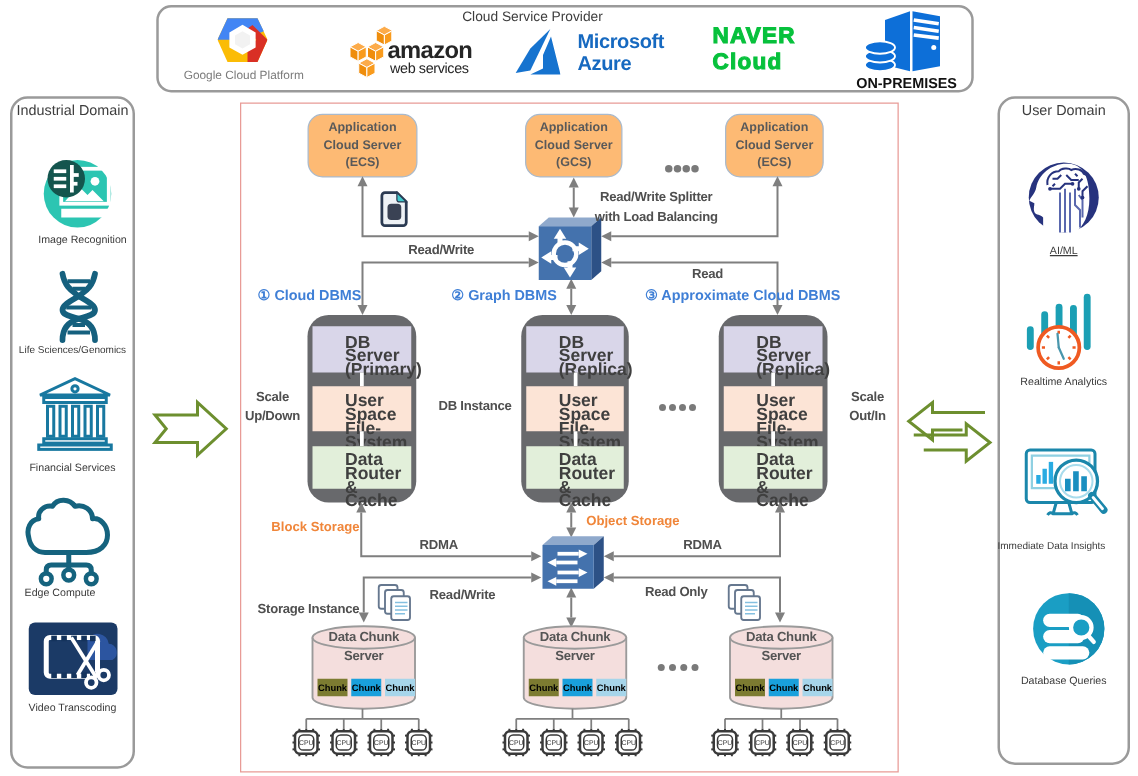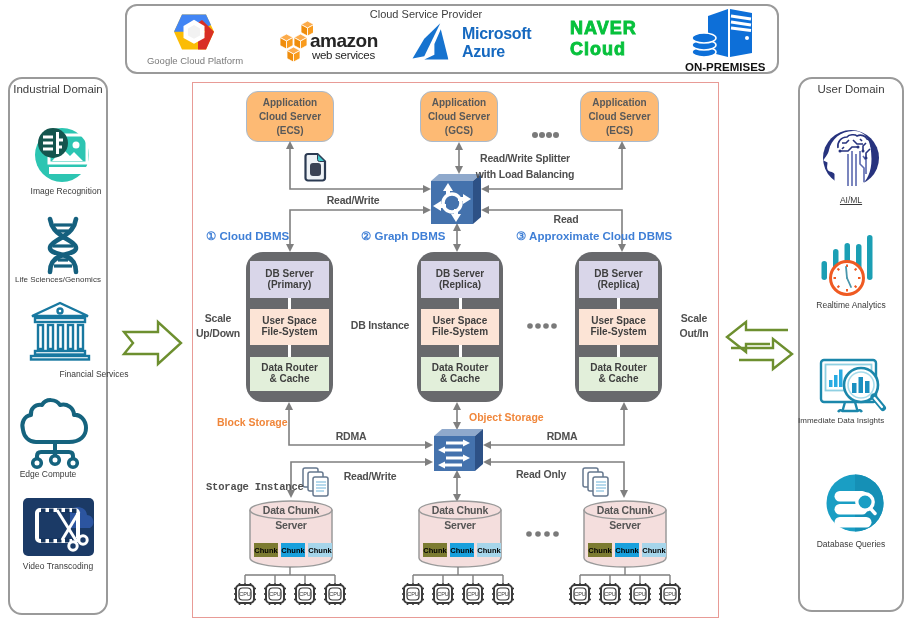--- a/index.html
+++ b/index.html
@@ -4,21 +4,21 @@
 <style>
   html,body{margin:0;padding:0;}
   body{width:910px;height:621px;position:relative;background:#fff;font-family:"Liberation Sans",sans-serif;overflow:hidden;}
   .abs{position:absolute;}
   .lbl{position:absolute;z-index:6;color:#4f4f4f;font-size:10.5px;font-weight:bold;letter-spacing:-0.2px;text-align:center;white-space:nowrap;}
   .dbms{position:absolute;z-index:6;color:#3f7fd6;font-weight:bold;font-size:11.5px;white-space:nowrap;}
   .orange{position:absolute;z-index:6;color:#f0863a;font-weight:bold;font-size:10.5px;white-space:nowrap;}
   .sideLbl{position:absolute;z-index:6;color:#3a3a3a;font-size:8.5px;text-align:center;white-space:nowrap;}
   .appbox{position:absolute;width:84px;height:51px;background:#fdba74;border:1.5px solid #a9bacd;border-radius:12px;color:#595959;font-weight:bold;font-size:10px;text-align:center;line-height:14px;padding-top:4px;box-sizing:border-box;}
   .stack{position:absolute;width:87px;height:150px;background:#68696c;border-radius:17px;}
-  .stack .inner{position:absolute;left:4px;right:4px;text-align:center;font-weight:bold;font-size:10px;color:#3f3f3f;line-height:11px;}
+  .stack .inner{position:absolute;left:4px;right:4px;text-align:left;font-weight:bold;font-size:14px;color:#3f3f3f;line-height:11px;padding-left:26px;}
   .conn{position:absolute;left:50%;margin-left:-1.5px;width:3px;background:#fff;}
 </style>
 </head>
 <body>
 
 <div class="abs" style="left:125px;top:4px;width:654px;height:70px;border:2px solid #9a9a9a;border-radius:12px;background:#fff;box-sizing:border-box;"></div>
 <div class="abs" style="left:336px;top:8px;width:180px;text-align:center;font-size:11px;color:#3d3d3d;">Cloud Service Provider</div>
 
 <svg class="abs" style="left:174px;top:14px" width="40" height="36" viewBox="0 0 40 36">
   <polygon points="0,17.8 8,0.5 32,0.5 40,17.8 32,35.5 8,35.5" fill="#fbbc05"></polygon>
@@ -67,21 +67,21 @@
     <ellipse cx="14" cy="38" rx="12" ry="5" fill="#0d6fd8" stroke="#fff" stroke-width="1.5"></ellipse>
     <ellipse cx="14" cy="31" rx="12" ry="5" fill="#0d6fd8" stroke="#fff" stroke-width="1.5"></ellipse>
   </g>
 </svg>
 <div class="abs" style="left:685px;top:61px;width:85px;font-weight:bold;font-size:11.5px;color:#111;">ON-PREMISES</div>
 
 <div class="abs" style="left:8px;top:77px;width:100px;height:538px;border:2px solid #9a9a9a;border-radius:14px;background:#fff;box-sizing:border-box;"></div>
 <div class="abs" style="left:8px;top:83px;width:100px;text-align:center;font-size:11.5px;color:#3d3d3d;">Industrial Domain</div>
 <div class="sideLbl" style="left:16px;top:186px;width:100px;">Image Recognition</div>
 <div class="sideLbl" style="left:8px;top:275px;width:100px;font-size:8px;">Life Sciences/Genomics</div>
-<div class="sideLbl" style="left:8px;top:369px;width:100px;padding-left:36px;">Financial Services</div>
+<div class="sideLbl" style="left:8px;top:369px;width:100px;">Financial Services</div>
 <div class="sideLbl" style="left:8px;top:469px;width:80px;">Edge Compute</div>
 <div class="sideLbl" style="left:8px;top:561px;width:100px;">Video Transcoding</div>
 
 <svg class="abs" style="left:12px;top:96px" width="92" height="516" viewBox="0 0 92 516">
 
   <g>
     <circle cx="50" cy="59" r="27" fill="#2cc5b2"></circle>
     <g stroke="#fff" stroke-width="3" fill="none">
       <rect x="37" y="39" width="38" height="28"></rect>
     </g>
@@ -160,21 +160,21 @@
       <circle cx="61" cy="450" r="4.2"></circle>
       <circle cx="71" cy="444" r="4.2"></circle>
     </g>
   </g>
 </svg>
 
 <div class="abs" style="left:798px;top:77px;width:106px;height:535px;border:2px solid #9a9a9a;border-radius:14px;background:#fff;box-sizing:border-box;"></div>
 <div class="abs" style="left:798px;top:83px;width:106px;text-align:center;font-size:11.5px;color:#3d3d3d;">User Domain</div>
 <div class="sideLbl" style="left:798px;top:195px;width:106px;text-decoration:underline;">AI/ML</div>
 <div class="sideLbl" style="left:798px;top:300px;width:106px;">Realtime Analytics</div>
-<div class="sideLbl" style="left:798px;top:416px;width:84px;font-size:8px;">Immediate Data Insights</div>
+<div class="sideLbl" style="left:798px;top:432px;width:84px;font-size:8px;">Immediate Data Insights</div>
 <div class="sideLbl" style="left:798px;top:539px;width:106px;">Database Queries</div>
 
 <svg class="abs" style="left:800px;top:96px" width="102" height="516" viewBox="0 0 102 516">
 
   <g>
     <circle cx="51" cy="62" r="28" fill="#27337e"></circle>
     <path d="M55,35 C42,34 31,43 29,54 C28,59 25,61 23.5,64.5 L27.5,66.5 C27.5,69 26.5,71 27.5,73.5 C29,76.5 32.5,75 34.5,78 L34.5,90 L60,90 C67,85 71.5,76 71.5,63 C71.5,46 67,36 55,35 Z" fill="#fff"></path>
     <g stroke="#27337e" stroke-width="1.6" fill="none">
       <path d="M38,52 C37,46 41,41 47,41 C49,38.5 55,38 57,40 C61,38 66,40 67,43 C71,44 73,48 71,51"></path>
       <path d="M40,55 H48 L52,51 H58"></path>
@@ -299,21 +299,21 @@
 <div class="lbl" style="left:516px;top:213px;width:100px;">Read</div>
 <div class="lbl" style="left:178px;top:311px;width:80px;line-height:15px;">Scale<br>Up/Down</div>
 <div class="lbl" style="left:340px;top:319px;width:80px;">DB Instance</div>
 <div class="lbl" style="left:654px;top:311px;width:80px;line-height:15px;">Scale<br>Out/In</div>
 <div class="orange" style="left:217px;top:416px;">Block Storage</div>
 <div class="orange" style="left:469px;top:411px;">Object Storage</div>
 <div class="lbl" style="left:311px;top:430px;width:80px;">RDMA</div>
 <div class="lbl" style="left:522px;top:430px;width:80px;">RDMA</div>
 <div class="lbl" style="left:330px;top:470px;width:80px;">Read/Write</div>
 <div class="lbl" style="left:501px;top:468px;width:80px;">Read Only</div>
-<div class="lbl" style="left:206px;top:481px;width:80px;font-family:Liberation Mono, monospace;">Storage Instance</div>
+<div class="lbl" style="left:206px;top:481px;width:80px;">Storage Instance</div>
 
 <div class="lbl" style="left:251px;top:503px;width:80px;color:#555;line-height:15px;">Data Chunk<br>Server</div>
 <div class="lbl" style="left:420px;top:503px;width:80px;color:#555;line-height:15px;">Data Chunk<br>Server</div>
 <div class="lbl" style="left:585px;top:503px;width:80px;color:#555;line-height:15px;">Data Chunk<br>Server</div>
 
 <svg class="abs" style="left:0;top:0" width="910" height="621" viewBox="0 0 910 621">
 <g stroke="#7f7f7f" stroke-width="1.6" fill="none">
 
   <path d="M290,148 V189 H423"></path>
 

